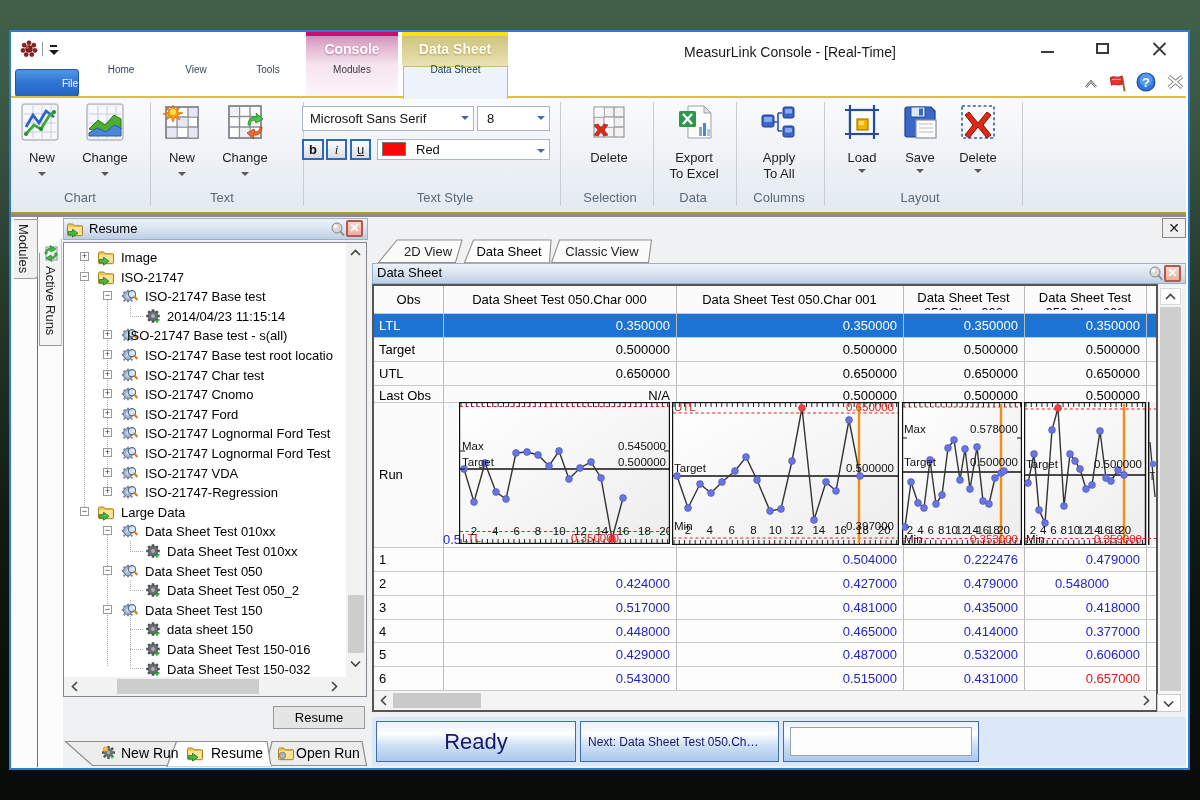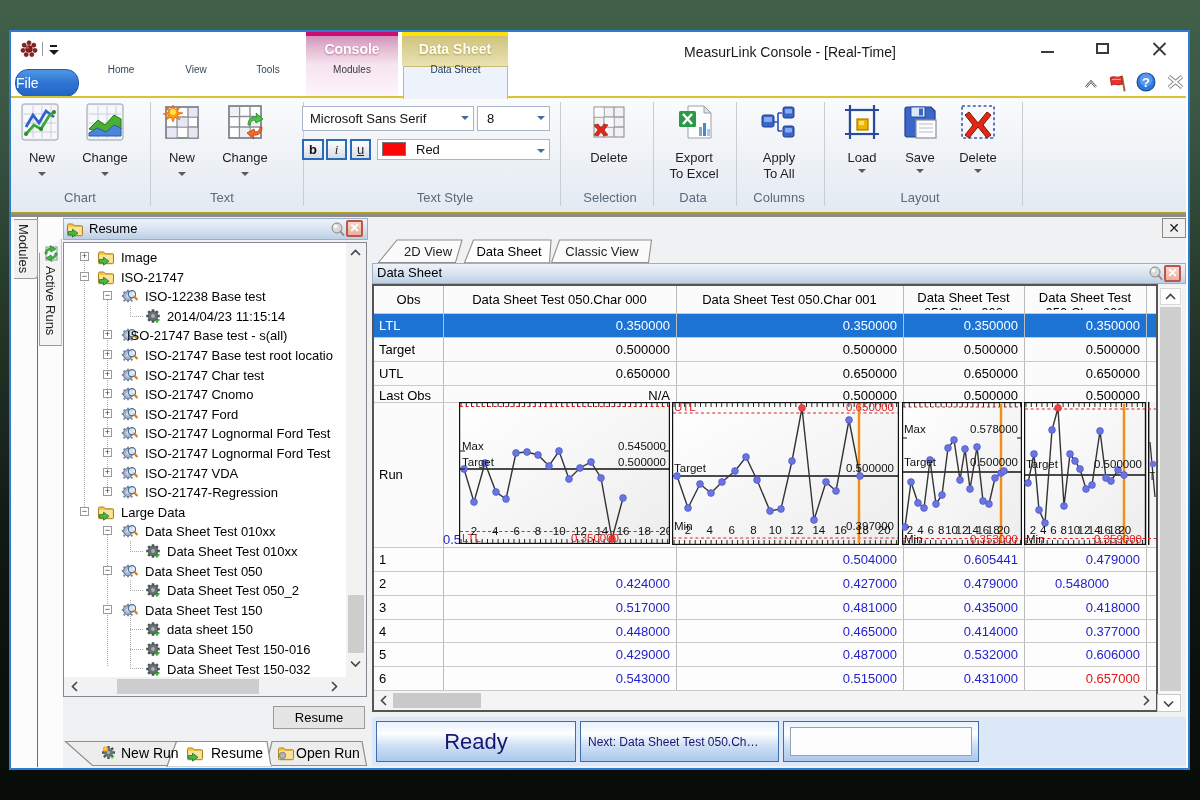--- a/index.html
+++ b/index.html
@@ -85,21 +85,21 @@
 <div class="abs" style="left:402px;top:36px;width:106px;height:26px;font-size:14px;font-weight:bold;color:#fffef5;text-align:center;line-height:26px;text-shadow:0 1px 2px rgba(130,115,30,.6)">Data Sheet</div>
 
 <div class="abs" style="left:640px;top:44px;width:300px;height:18px;font-size:14px;color:#1a1a1a;text-align:center">MeasurLink Console - [Real-Time]</div>
 
 <div class="abs" style="left:1041px;top:51px;width:13px;height:2px;background:#3c3c3c"></div>
 <div class="abs" style="left:1096px;top:43px;width:13px;height:11px;border:2px solid #3a3a3a"></div>
 <svg class="abs" style="left:1152px;top:42px" width="15" height="14" viewBox="0 0 15 14">
       <path d="M1.5 1L13.5 13M13.5 1L1.5 13" stroke="#3a3a3a" stroke-width="1.8"></path>
     </svg>
 
-<div class="abs" style="left:15px;top:69px;width:64px;height:28px;border-radius:13px;background:linear-gradient(180deg,#4f97e3 0%,#2f74d4 50%,#2264c4 100%);border:1px solid #1c56ae;color:#fff;font-size:14px;text-align:left;line-height:27px">File</div>
+<div class="abs" style="left:15px;top:69px;width:64px;height:28px;border-radius:3px;background:linear-gradient(180deg,#4f97e3 0%,#2f74d4 50%,#2264c4 100%);border:1px solid #1c56ae;color:#fff;font-size:10px;text-align:right;line-height:27px">File</div>
 <div class="tabtxt" style="left:96px;width:50px">Home</div>
 <div class="tabtxt" style="left:171px;width:50px">View</div>
 <div class="tabtxt" style="left:243px;width:50px">Tools</div>
 <div class="tabtxt" style="left:322px;width:60px;color:#3a3a4a">Modules</div>
 <div class="abs" style="left:403px;top:66px;width:105px;height:32px;background:#eef3fb;border:1px solid #c9b972;border-bottom:none"></div>
 <div class="tabtxt" style="left:408px;width:95px;color:#1c3c60">Data Sheet</div>
 
 <svg class="abs" style="left:1085px;top:78px" width="12" height="10" viewBox="0 0 12 10">
       <path d="M1 9L6 3.5L11 9" fill="none" stroke="#555" stroke-width="2.4"></path>
       <path d="M1 9L6 3.5L11 9" fill="none" stroke="#fff" stroke-width="1"></path>
@@ -318,21 +318,21 @@
 <div class="treerow" style="left:121px;top:250px">Image</div>
 <div class="pm" style="left:80px;top:272px">−</div>
 <svg class="abs" style="left:97px;top:268px" width="18" height="18">
       <use href="#i-folder"></use>
     </svg>
 <div class="treerow" style="left:121px;top:270px">ISO-21747</div>
 <div class="pm" style="left:103px;top:291px">−</div>
 <svg class="abs" style="left:120px;top:287px" width="18" height="18">
       <use href="#i-mag"></use>
     </svg>
-<div class="treerow" style="left:145px;top:289px">ISO-12238 Base test</div>
+<div class="treerow" style="left:145px;top:289px">ISO-21747 Base test</div>
 <svg class="abs" style="left:144px;top:307px" width="18" height="18">
       <use href="#i-gear"></use>
     </svg>
 <div class="treerow" style="left:167px;top:309px">2014/04/23 11:15:14</div>
 <div class="pm" style="left:103px;top:330px">+</div>
 <svg class="abs" style="left:120px;top:326px" width="18" height="18">
       <use href="#i-mag"></use>
     </svg>
 <div class="treerow" style="left:127px;top:328px">ISO-21747 Base test - s(all)</div>
 <div class="pm" style="left:103px;top:350px">+</div>
@@ -544,21 +544,21 @@
 <div class="cell" style="left:1024px;top:366px;width:116px;text-align:right;color:#000">0.650000</div>
 <div class="cell" style="left:379px;top:388px;width:62px;color:#000">Last Obs</div>
 <div class="cell" style="left:443px;top:388px;width:227px;text-align:right;color:#000">N/A</div>
 <div class="cell" style="left:676px;top:388px;width:221px;text-align:right;color:#000">0.500000</div>
 <div class="cell" style="left:903px;top:388px;width:115px;text-align:right;color:#000">0.500000</div>
 <div class="cell" style="left:1024px;top:388px;width:116px;text-align:right;color:#000">0.500000</div>
 <div class="cell" style="left:379px;top:467px;width:62px;color:#000">Run</div>
 <div class="cell" style="left:379px;top:552px;width:62px;color:#000">1</div>
 <div class="cell" style="left:443px;top:532px;width:227px;text-align:left;color:#2323cd">0.503000</div>
 <div class="cell" style="left:676px;top:552px;width:221px;text-align:right;color:#2323cd">0.504000</div>
-<div class="cell" style="left:903px;top:552px;width:115px;text-align:right;color:#2323cd">0.605441</div>
+<div class="cell" style="left:903px;top:552px;width:115px;text-align:right;color:#2323cd">0.222476</div>
 <div class="cell" style="left:1024px;top:552px;width:116px;text-align:right;color:#2323cd">0.479000</div>
 <div class="cell" style="left:379px;top:576px;width:62px;color:#000">2</div>
 <div class="cell" style="left:443px;top:576px;width:227px;text-align:right;color:#2323cd">0.424000</div>
 <div class="cell" style="left:676px;top:576px;width:221px;text-align:right;color:#2323cd">0.427000</div>
 <div class="cell" style="left:903px;top:576px;width:115px;text-align:right;color:#2323cd">0.479000</div>
 <div class="cell" style="left:1024px;top:576px;width:116px;text-align:center;color:#2323cd">0.548000</div>
 <div class="cell" style="left:379px;top:600px;width:62px;color:#000">3</div>
 <div class="cell" style="left:443px;top:600px;width:227px;text-align:right;color:#2323cd">0.517000</div>
 <div class="cell" style="left:676px;top:600px;width:221px;text-align:right;color:#2323cd">0.481000</div>
 <div class="cell" style="left:903px;top:600px;width:115px;text-align:right;color:#2323cd">0.435000</div>

